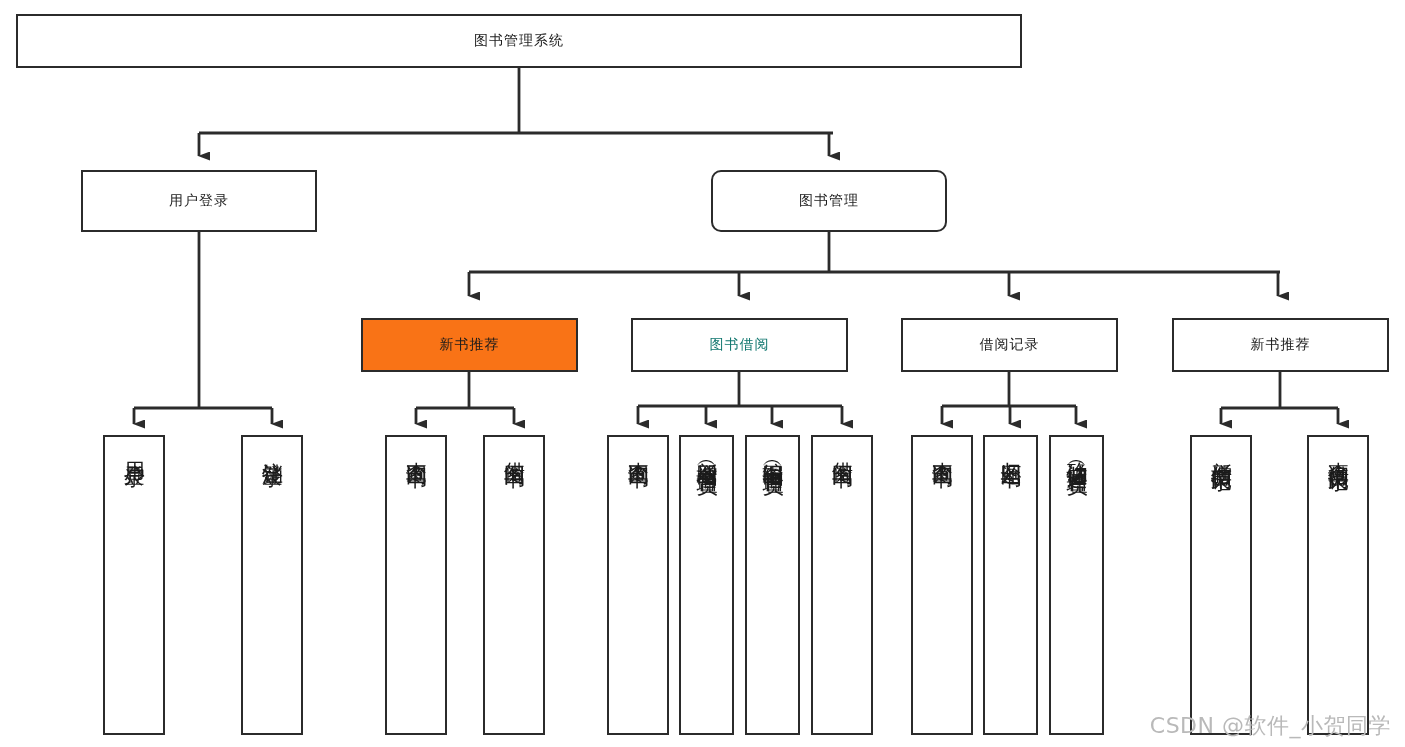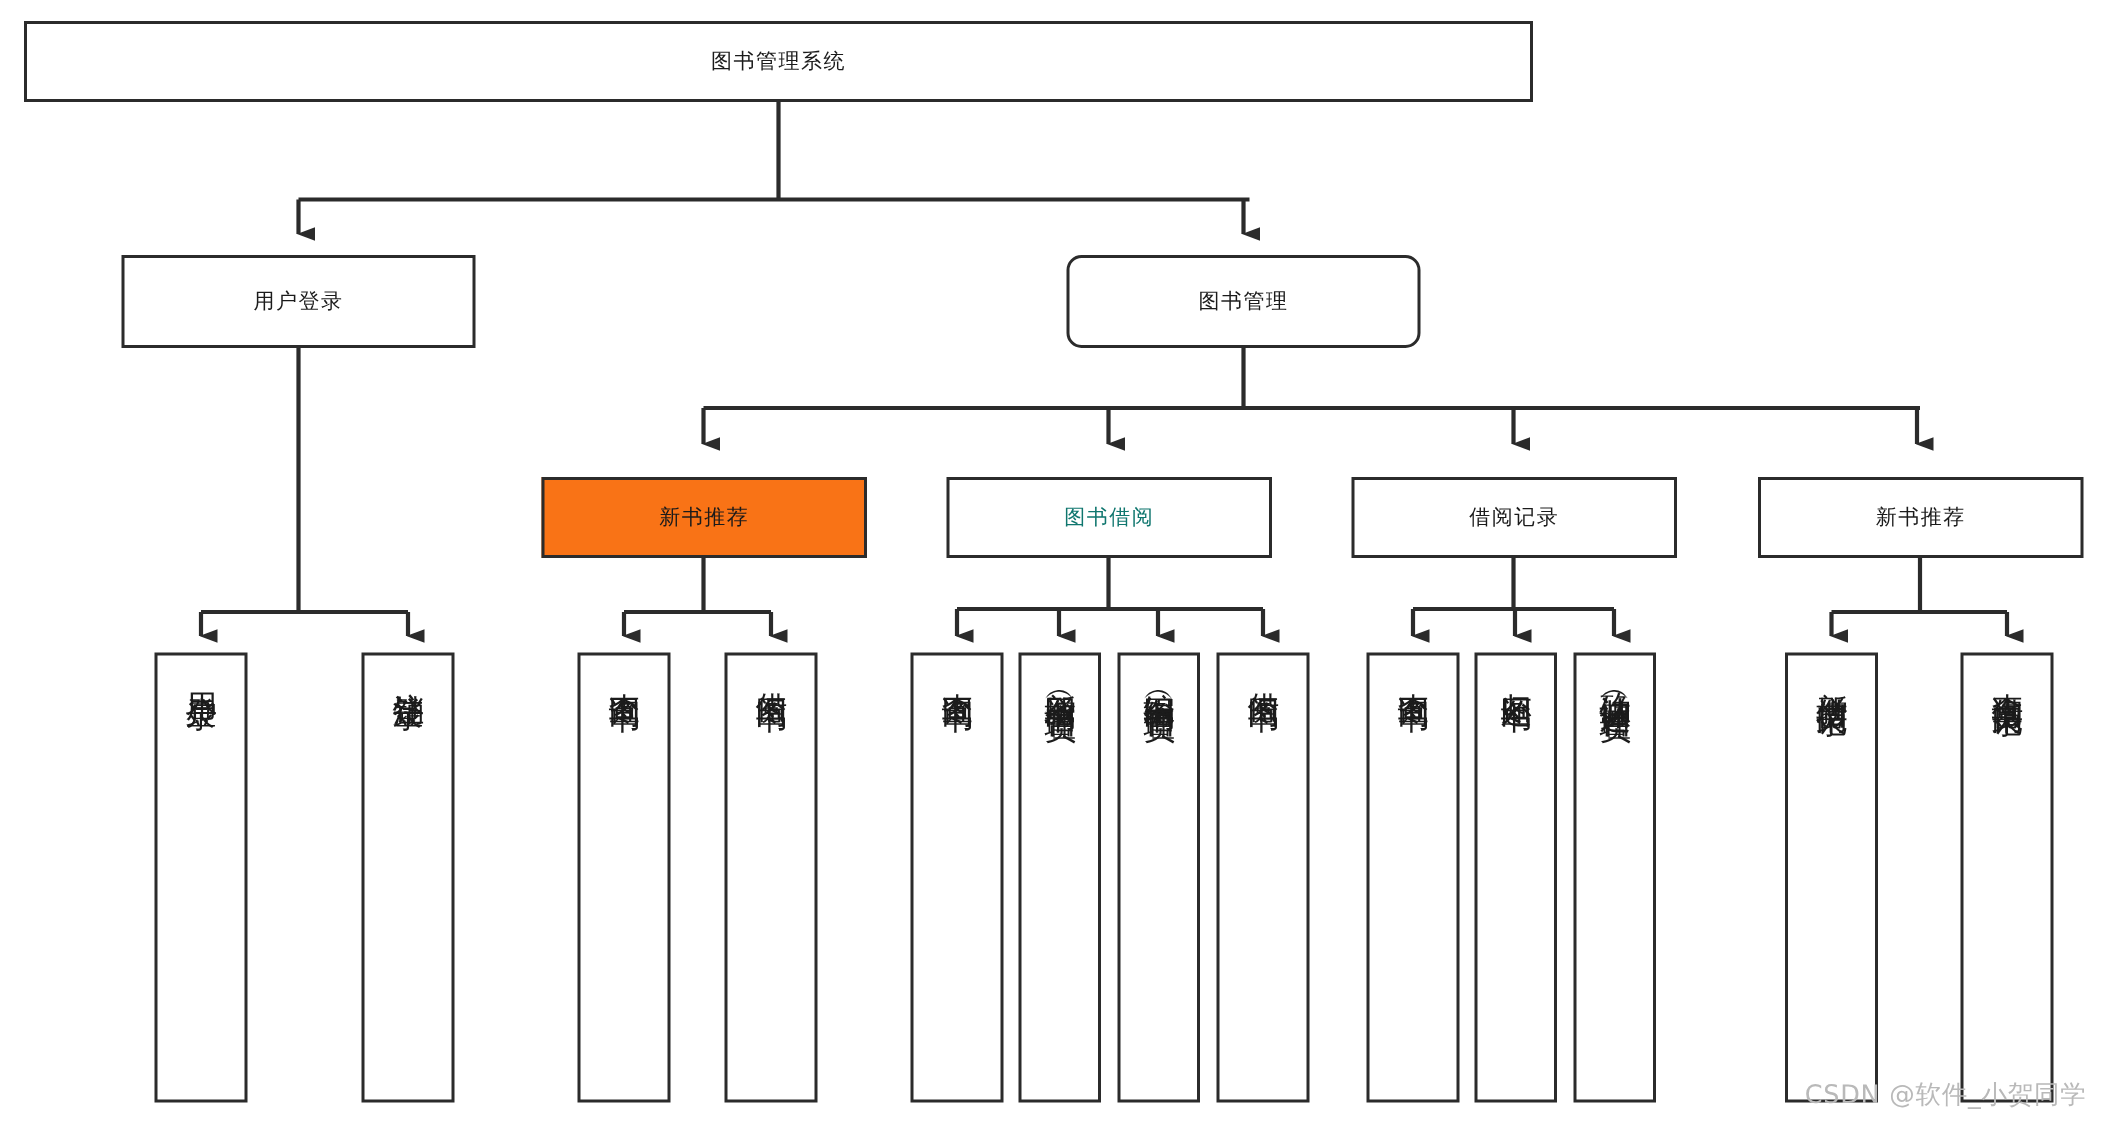--- a/index.html
+++ b/index.html
@@ -54,21 +54,21 @@
     letter-spacing: 2px;
     white-space: nowrap;
   }
   .root {
     font-size: 23px;
   }
   #watermark {
     position: absolute;
     right: 14px;
     bottom: 6px;
-    font-size: 17px;
+    font-size: 22px;
     color: #b9b9b9;
     letter-spacing: 0.5px;
     white-space: nowrap;
   }
 </style>
 </head>
 <body>
 
 <div id="canvas" style="background: rgb(255, 255, 255);">
 

